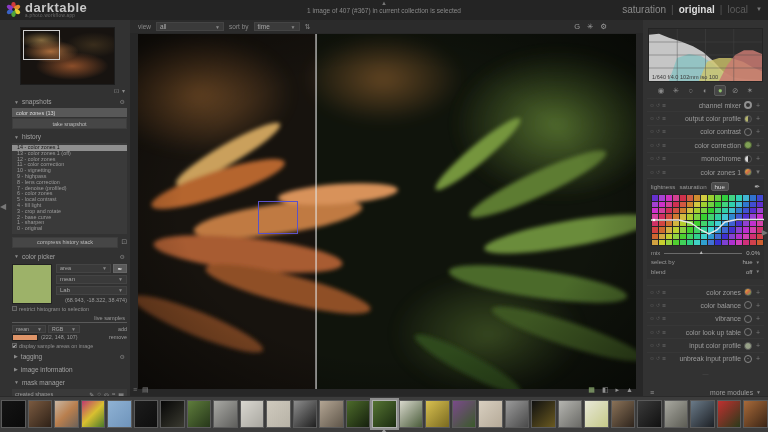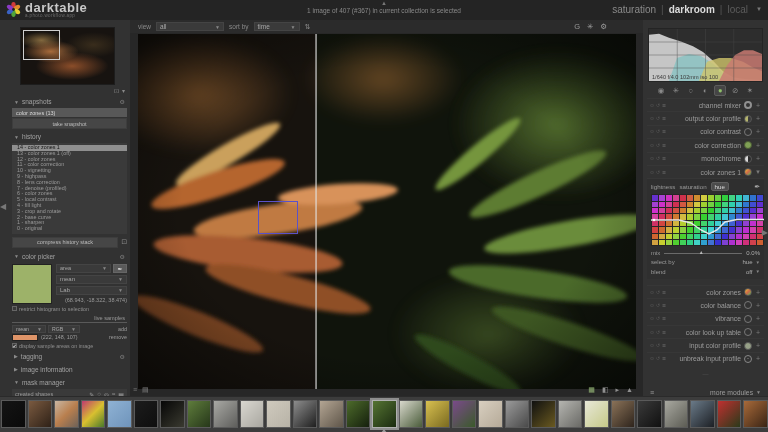--- a/index.html
+++ b/index.html
@@ -159,21 +159,21 @@
       <div>
         <div class="logo-text">darktable</div>
         <div class="tagline">a.photo.workflow.app</div>
       </div>
     </div>
     <div class="collapse-top">▲</div>
     <div class="status-msg">1 image of 407 (#367) in current collection is selected</div>
     <div class="view-links">
       <span class="lk">saturation</span>
       <span>|</span>
-      <span class="lk active">darkroom</span>
+      <span class="lk active">original</span>
       <span>|</span>
       <span class="lk dim">local</span>
     </div>
     <div class="views-chevron">▼</div>
   </header>
 
   <div class="toolbar">
     <span>view</span>
     <div class="dd view-dd">
       <span>all</span>

